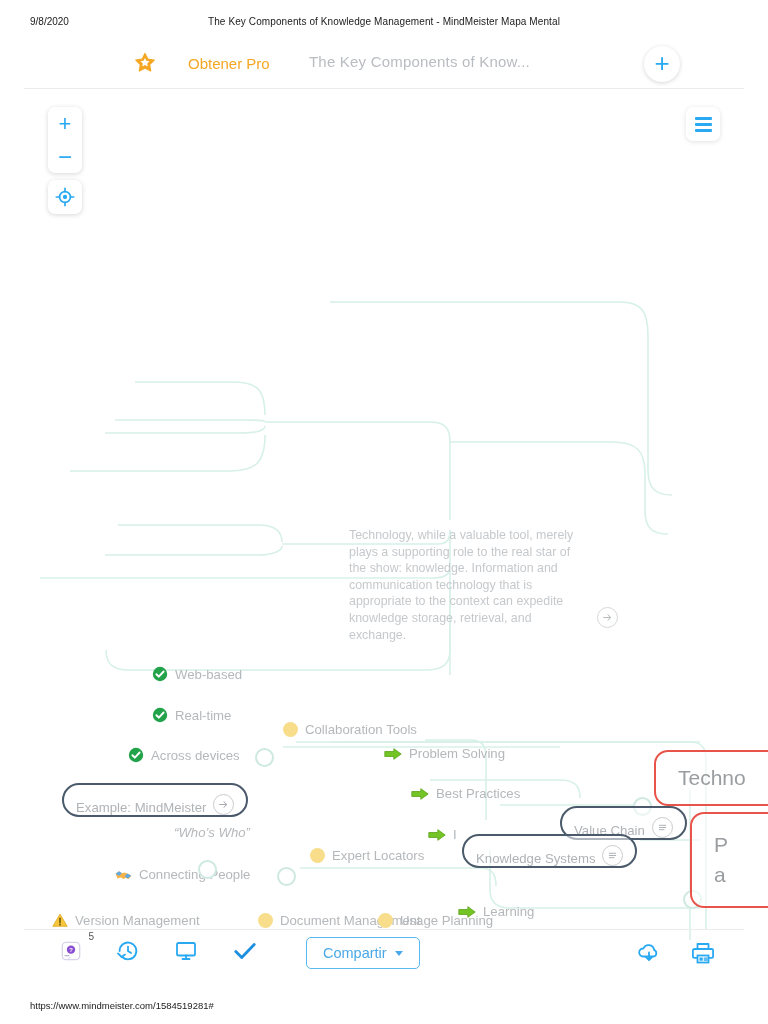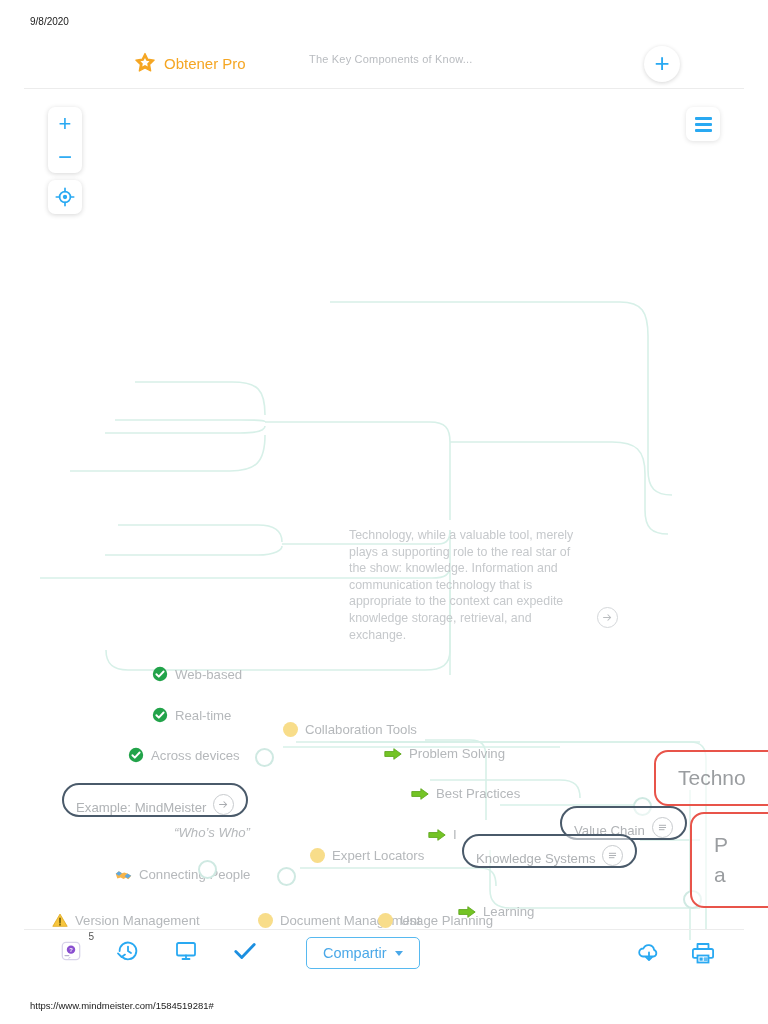--- a/index.html
+++ b/index.html
@@ -18,23 +18,23 @@
     font-size:10px;letter-spacing:.1px;}
   .print-ftr{position:absolute;bottom:10px;left:0;width:768px;height:14px;
     font-size:9.5px;color:#1a1a1a;}
   .print-ftr .url{position:absolute;left:30px;top:0;}
   .print-ftr .pages{position:absolute;right:30px;top:0;font-weight:bold;font-size:10px;margin-top:32px;}
 
   
   .appbar{position:absolute;top:42px;left:24px;width:720px;height:46px;
     border-bottom:1px solid #ececec;}
   .pro{position:absolute;left:110px;top:10px;display:flex;align-items:center;gap:8px;}
-  .pro .lbl{color:#f5a623;font-size:15px;}
+  .pro .lbl{color:#f5a623;font-size:15px;margin-left:24px;}
   .star{width:22px;height:22px;display:block;}
-  .maptitle{position:absolute;left:285px;top:11px;color:#b9bcc0;font-size:11px;
+  .maptitle{position:absolute;left:285px;top:11px;color:#b9bcc0;font-size:15px;
     letter-spacing:.2px;white-space:nowrap;}
   .plusbtn{position:absolute;left:620px;top:4px;width:36px;height:36px;border-radius:50%;
     background:#fff;box-shadow:0 1px 4px rgba(0,0,0,.16);display:flex;align-items:center;
     justify-content:center;}
   .plusbtn span{color:#29a9f2;font-size:26px;line-height:0;margin-top:-2px;font-weight:300;}
 
   
   .canvas{position:absolute;top:90px;left:0;width:768px;height:850px;overflow:hidden;}
   .branchsvg{position:absolute;top:0;left:0;}
 
@@ -91,20 +91,21 @@
     border-radius:5px;padding:0 16px;display:flex;align-items:center;gap:8px;
     color:#4aa8e8;font-size:14.5px;background:#fff;}
   .caret{width:0;height:0;border-left:4px solid transparent;border-right:4px solid transparent;
     border-top:5px solid #4aa8e8;display:block;}
 </style>
 </head>
 <body>
 
 <div class="print-hdr">
   <span class="date">9/8/2020</span>
+  <span class="doctitle">The Key Components of Knowledge Management - MindMeister Mapa Mental</span>
 </div>
 
 <div class="appbar">
   <div class="pro">
     <svg class="star" viewBox="0 0 24 24">
       <path d="M12 1.6l3.1 6.3 6.9 1-5 4.9 1.2 6.9-6.2-3.3-6.2 3.3L7 13.8l-5-4.9 6.9-1z" fill="#f5a623" stroke="#f5a623" stroke-width="1.4" stroke-linejoin="round"></path>
       <path d="M12 6.5l1.5 3.1 3.4.5-2.5 2.4.6 3.4-3-1.6-3 1.6.6-3.4L7 10.1l3.4-.5z" fill="#fff"></path>
     </svg>
     <span class="lbl">Obtener Pro</span>
   </div>

